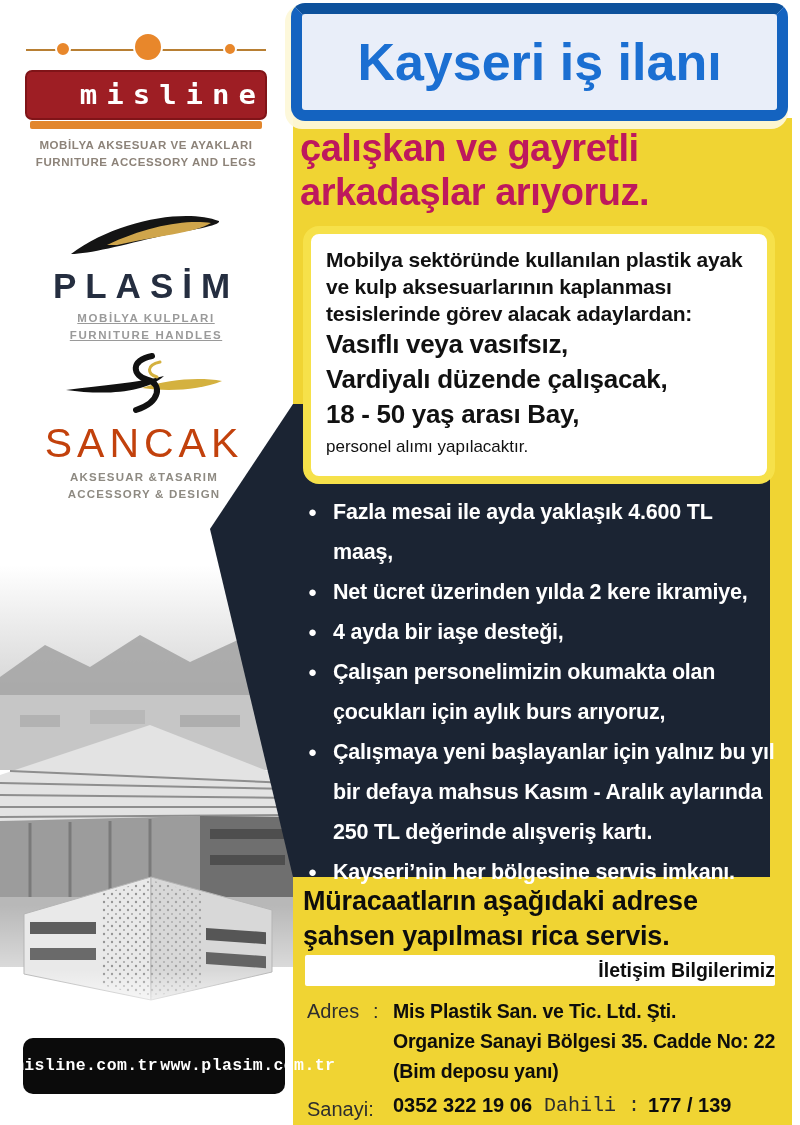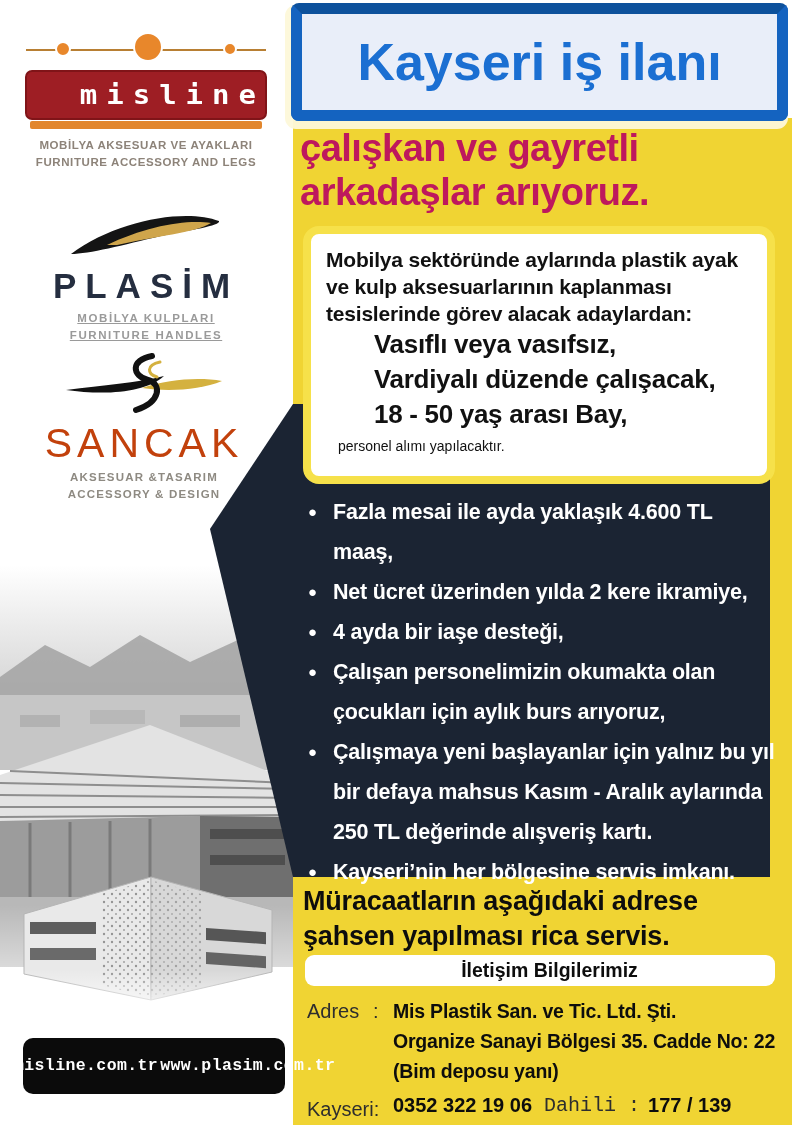--- a/index.html
+++ b/index.html
@@ -10,54 +10,54 @@
   }
   #flyer *{box-sizing:border-box;}
 
   
   .right-col{position:absolute;left:293px;top:118px;width:499px;height:1007px;background:#f0d433;}
 
   
   .title-badge{
     position:absolute;left:291px;top:3px;width:497px;height:118px;
     background:#e9eef9;border:11px solid #1463c0;border-top-color:#0d519c;
-    border-radius:8px;display:flex;align-items:center;justify-content:center;
+    border-radius:14px;display:flex;align-items:center;justify-content:center;
     box-shadow:-3px 5px 0 3px rgba(253,248,217,.95);z-index:30;
   }
   .title-badge .txt{font-size:52px;font-weight:800;color:#1b6fd2;letter-spacing:0px;white-space:nowrap;}
 
   
   .headline{position:absolute;left:300px;top:126px;width:482px;z-index:5;
     font-size:38px;line-height:44px;font-weight:800;color:#be185d;letter-spacing:-0.5px;}
 
   
   .intro-box{
     position:absolute;left:303px;top:226px;width:472px;height:258px;z-index:6;
     background:#ffffff;border:8px solid #f6e14a;border-radius:16px;
     padding:12px 15px 10px 15px;color:#111;
   }
   .intro-box .para{font-size:21px;line-height:27px;font-weight:600;letter-spacing:-0.2px;}
-  .intro-box .bold-line{font-size:26px;line-height:35px;font-weight:800;letter-spacing:-0.3px;margin-left:48px;}
-  .intro-box .closing{font-size:14px;line-height:29px;font-weight:500;margin-left:12px;}
+  .intro-box .bold-line{font-size:26px;line-height:35px;font-weight:800;letter-spacing:-0.3px;}
+  .intro-box .closing{font-size:17px;line-height:29px;font-weight:500;}
 
   
   .dark-blob{position:absolute;left:200px;top:400px;width:592px;height:480px;z-index:4;}
 
   
   .benefits{position:absolute;left:308px;top:492px;width:468px;z-index:7;
     margin:0;padding:0;list-style:none;color:#ffffff;}
   .benefit{position:relative;padding-left:25px;font-size:21.5px;line-height:40px;
     font-weight:700;letter-spacing:-0.2px;}
   .benefit::before{content:"●";position:absolute;left:0;top:0;font-size:15px;color:#ffffff;}
 
   
   .apply-heading{position:absolute;left:303px;top:884px;width:482px;z-index:6;
     font-size:27px;line-height:35px;font-weight:800;color:#0d0d0d;letter-spacing:-0.2px;}
   .contact-header-bar{position:absolute;left:305px;top:955px;width:470px;height:31px;z-index:6;
-    background:#ffffff;border-radius:9px;display:flex;align-items:center;justify-content:center;padding-left:19px;}
+    background:#ffffff;border-radius:2px;display:flex;align-items:center;justify-content:flex-end;padding-left:19px;}
   .contact-header-bar .txt{font-size:19.5px;font-weight:800;color:#0d0d0d;}
   .contact{position:absolute;left:307px;top:996px;width:482px;z-index:6;color:#0d0d0d;}
   .contact .row{display:flex;align-items:flex-start;}
   .contact .label{width:66px;font-size:20px;font-weight:500;color:#2e2e2e;line-height:30px;flex:none;}
   .contact .colon{width:20px;font-size:20px;font-weight:500;color:#2e2e2e;line-height:30px;flex:none;}
   .contact .vals{flex:1;}
   .contact .val{font-size:19.5px;font-weight:800;line-height:30px;letter-spacing:-0.2px;}
   .contact .phone-row{margin-top:8px;}
   .contact .phone-bold{font-size:20px;font-weight:800;}
   .contact .phone-mid{font-size:20px;font-weight:500;color:#2e2e2e;font-family:Liberation Mono, monospace;}
@@ -200,21 +200,21 @@
     <div class="site">www.misline.com.tr</div>
     <div class="site">www.plasim.com.tr</div>
   </div>
 
   <div class="headline">
     <div>çalışkan ve gayretli</div>
     <div>arkadaşlar arıyoruz.</div>
   </div>
 
   <div class="intro-box">
-    <div class="para">Mobilya sektöründe aylarında plastik ayak ve kulp aksesuarlarının kaplanması tesislerinde görev alacak adaylardan:</div>
+    <div class="para">Mobilya sektöründe kullanılan plastik ayak ve kulp aksesuarlarının kaplanması tesislerinde görev alacak adaylardan:</div>
     <div class="bold-line">Vasıflı veya vasıfsız,</div>
     <div class="bold-line">Vardiyalı düzende çalışacak,</div>
     <div class="bold-line">18 - 50 yaş arası Bay,</div>
     <div class="closing">personel alımı yapılacaktır.</div>
   </div>
 
   <ul class="benefits">
     <li class="benefit">Fazla mesai ile ayda yaklaşık 4.600 TL maaş,</li>
     <li class="benefit">Net ücret üzerinden yılda 2 kere ikramiye,</li>
     <li class="benefit">4 ayda bir iaşe desteği,</li>
@@ -236,21 +236,21 @@
     <div class="row">
       <span class="label">Adres</span>
       <span class="colon">:</span>
       <span class="vals">
         <div class="val">Mis Plastik San. ve Tic. Ltd. Şti.</div>
         <div class="val">Organize Sanayi Bölgesi 35. Cadde No: 22</div>
         <div class="val">(Bim deposu yanı)</div>
       </span>
     </div>
     <div class="row phone-row">
-      <span class="label" style="width:86px">Kayseri:</span>
+      <span class="label" style="width:86px">Sanayi:</span>
       <span class="phone-bold">0352 322 19 06</span>
       <span class="phone-mid" style="margin:0 8px 0 12px">Dahili :</span>
       <span class="phone-bold">177 / 139</span>
     </div>
   </div>
 
   <div class="title-badge">
     <span class="txt">Kayseri iş ilanı</span>
   </div>
 

